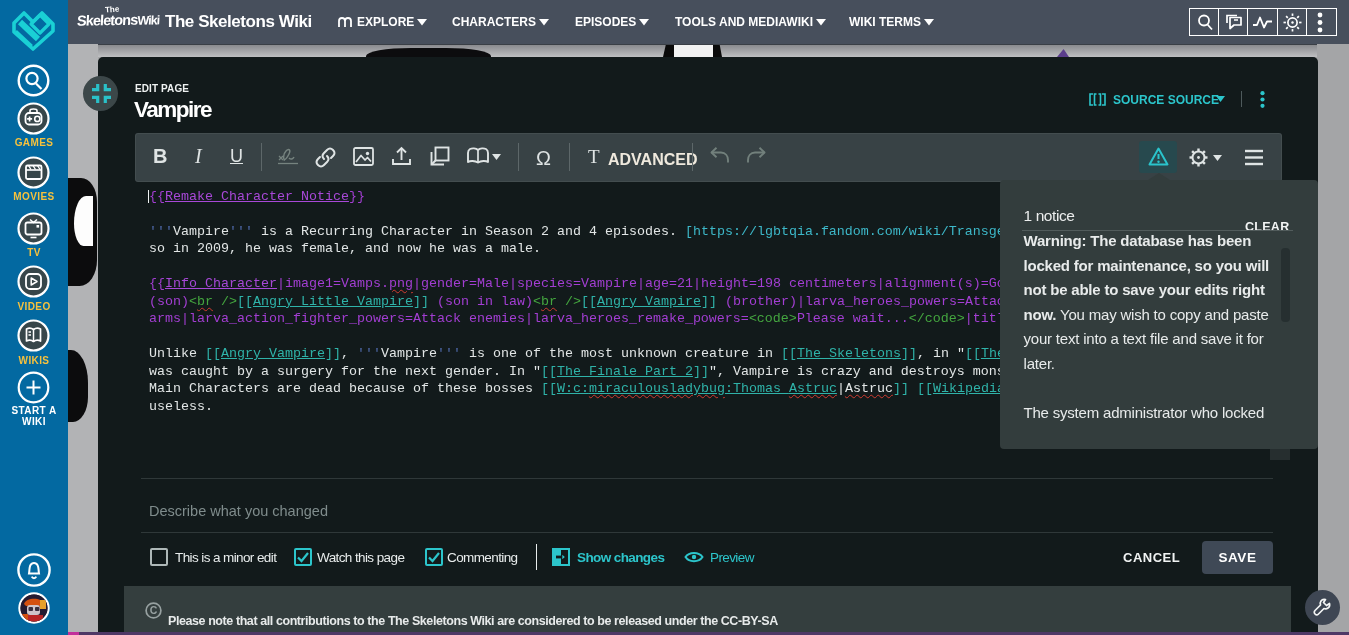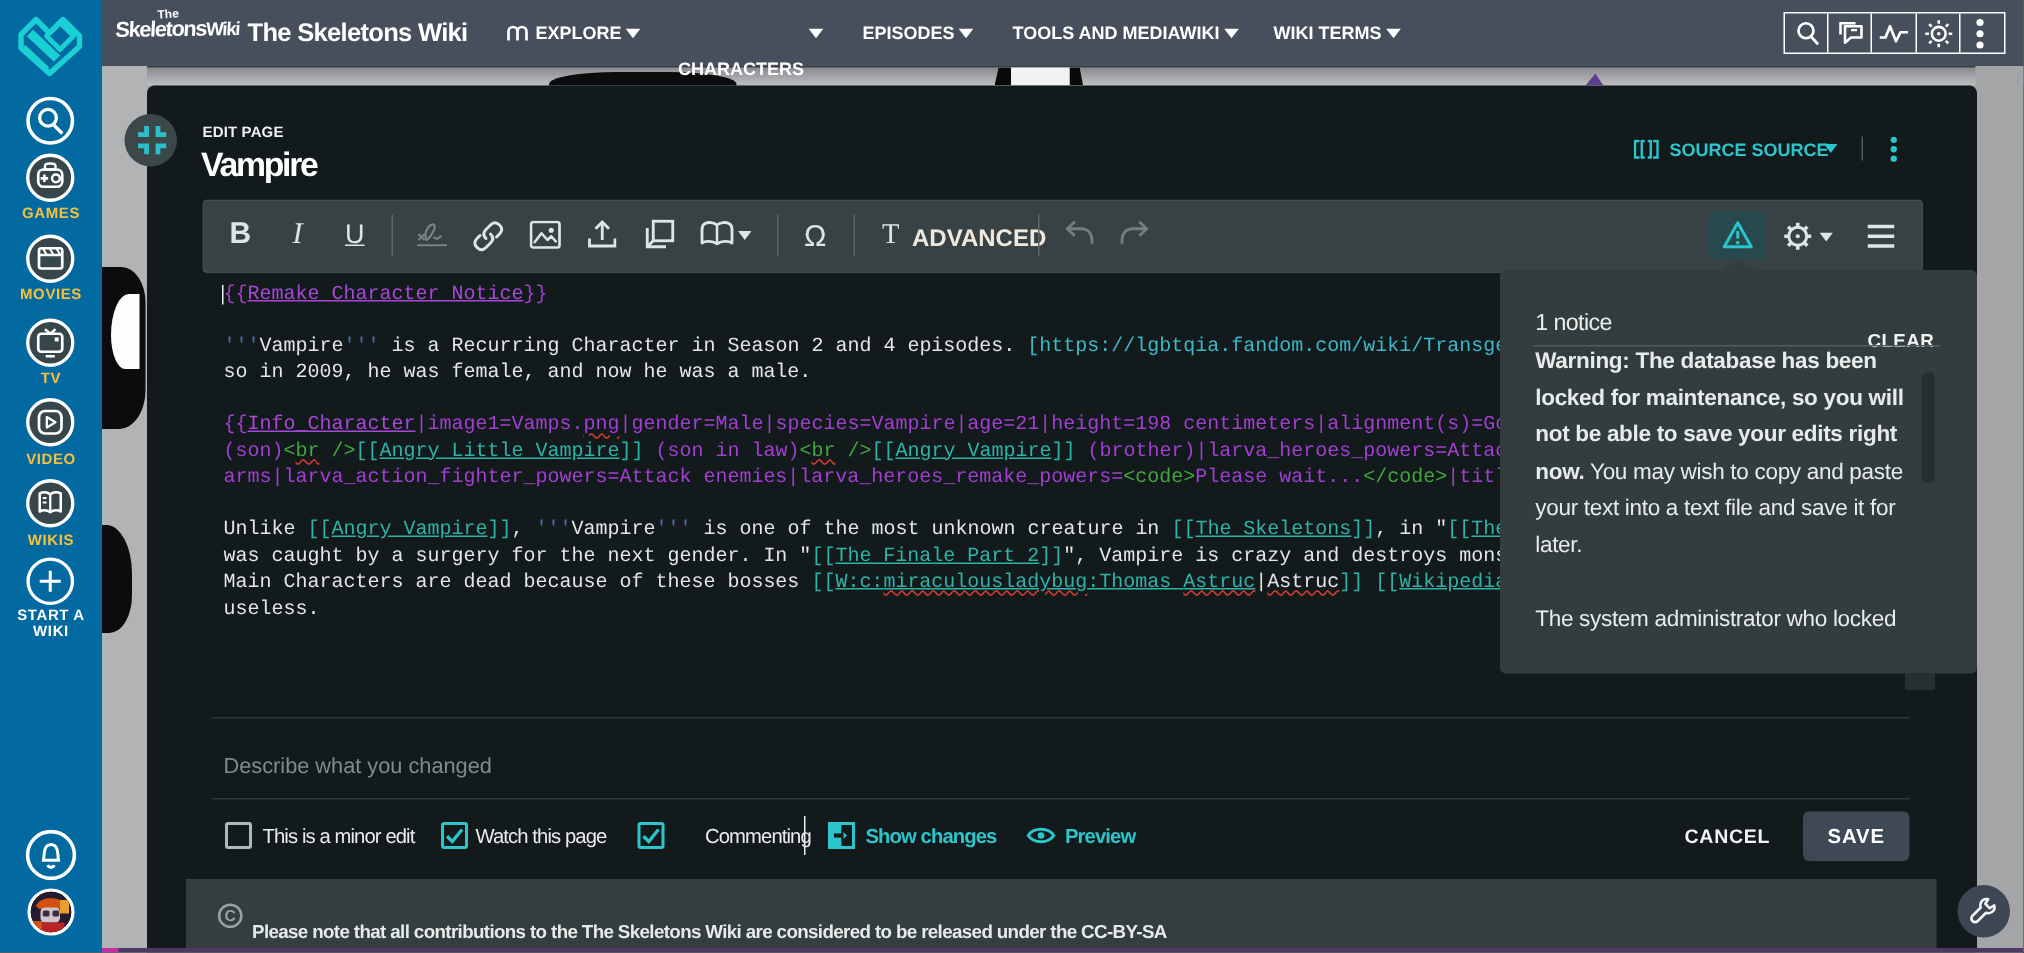--- a/index.html
+++ b/index.html
@@ -173,21 +173,21 @@
 
   <div class="nav-item" style="left:97px;font-size:17px;letter-spacing:-.45px;">The Skeletons Wiki</div>
 
   <svg class="abs" style="left:270px;top:15px" width="14" height="13" viewBox="0 0 14 13">
     <path d="M1 12 V6 a3 3 0 0 1 6 0 a3 3 0 0 1 6 0 V12 M7 12 V6" fill="none" stroke="#fff" stroke-width="1.8"></path>
   </svg>
   <div class="nav-item" style="left:289px;">EXPLORE</div>
   <svg class="abs" style="left:349px;top:19px" width="10" height="7" viewBox="0 0 10 7">
       <path d="M0 0 h10 L5 6.5 Z" fill="#fff"></path>
     </svg>
-  <div class="nav-item" style="left:384px;margin-top:24px;">CHARACTERS</div>
+  <div class="nav-item" style="left:384px;">CHARACTERS</div>
   <svg class="abs" style="left:471px;top:19px" width="10" height="7" viewBox="0 0 10 7">
       <path d="M0 0 h10 L5 6.5 Z" fill="#fff"></path>
     </svg>
   <div class="nav-item" style="left:507px;">EPISODES</div>
   <svg class="abs" style="left:571px;top:19px" width="10" height="7" viewBox="0 0 10 7">
       <path d="M0 0 h10 L5 6.5 Z" fill="#fff"></path>
     </svg>
   <div class="nav-item" style="left:607px;">TOOLS AND MEDIAWIKI</div>
   <svg class="abs" style="left:748px;top:19px" width="10" height="7" viewBox="0 0 10 7">
       <path d="M0 0 h10 L5 6.5 Z" fill="#fff"></path>
@@ -391,37 +391,37 @@
 <div class="abs" style="left:294px;top:548px;width:18px;height:18px;border:2px solid #2cc5cb;border-radius:2px;"></div>
 <svg class="abs" style="left:297px;top:551.5px" width="12" height="11" viewBox="0 0 12 11">
     <path d="M1 5.5 L4.5 9 L11 1" fill="none" stroke="#2cc5cb" stroke-width="2.2"></path>
   </svg>
 <div class="cb-label" style="left:317px;">Watch this page</div>
 
 <div class="abs" style="left:425px;top:548px;width:18px;height:18px;border:2px solid #2cc5cb;border-radius:2px;"></div>
 <svg class="abs" style="left:428px;top:551.5px" width="12" height="11" viewBox="0 0 12 11">
     <path d="M1 5.5 L4.5 9 L11 1" fill="none" stroke="#2cc5cb" stroke-width="2.2"></path>
   </svg>
-<div class="cb-label" style="left:447px;margin-left:23px;">Commenting</div>
+<div class="cb-label" style="left:447px;">Commenting</div>
 <div class="abs" style="left:536px;top:544px;width:1px;height:26px;background:#e8ecec;"></div>
 
 <svg class="abs" style="left:552px;top:548px" width="18" height="18" viewBox="0 0 18 18">
   <rect x="1" y="1" width="16" height="16" fill="none" stroke="#2cc5cb" stroke-width="2"></rect>
   <rect x="2" y="2" width="7" height="14" fill="#2cc5cb"></rect>
   <rect x="4" y="7.6" width="6" height="2.8" fill="#121a1b"></rect>
   <path d="M9 4.8 L13.3 9 L9 13.2 Z" fill="#121a1b"></path>
   <path d="M10.3 6.8 L12.8 9 L10.3 11.2 Z" fill="#2cc5cb"></path>
 </svg>
 <div class="cb-label teal" style="left:577px;font-weight:bold;">Show changes</div>
 
 <svg class="abs" style="left:684px;top:549px" width="20" height="16" viewBox="0 0 20 16">
   <path d="M1.5 8 C5 2.5 15 2.5 18.5 8 C15 13.5 5 13.5 1.5 8 Z" fill="none" stroke="#2cc5cb" stroke-width="2"></path>
   <circle cx="10" cy="8" r="2.2" fill="#2cc5cb"></circle>
 </svg>
-<div class="cb-label teal" style="left:710px;font-weight:bold;">Preview</div>
+<div class="cb-label teal" style="left:710px;font-weight:normal;">Preview</div>
 
 <div class="abs" style="left:1123px;top:550px;font-size:13px;font-weight:bold;color:#f0f3f3;letter-spacing:.5px;">CANCEL</div>
 <div class="abs" style="left:1202px;top:540.5px;width:71px;height:33px;background:#3f4956;border-radius:4px;text-align:center;line-height:33px;color:#fff;font-size:13.5px;font-weight:bold;letter-spacing:.6px;">SAVE</div>
 <div class="abs" id="footer">
   <svg class="abs" style="left:21px;top:15.5px" width="17" height="17" viewBox="0 0 17 17">
     <circle cx="8.5" cy="8.5" r="7.4" fill="none" stroke="#97a1a1" stroke-width="1.7"></circle>
     <text x="8.5" y="12.2" font-size="10.5" font-weight="bold" fill="#97a1a1" text-anchor="middle" font-family="Liberation Sans">C</text>
   </svg>
   <div class="abs" style="left:44px;top:16px;font-size:12.5px;font-weight:600;color:#e7eaea;letter-spacing:-.42px;margin-top:12px;">Please note that all contributions to the The Skeletons Wiki are considered to be released under the CC-BY-SA</div>
 </div>

